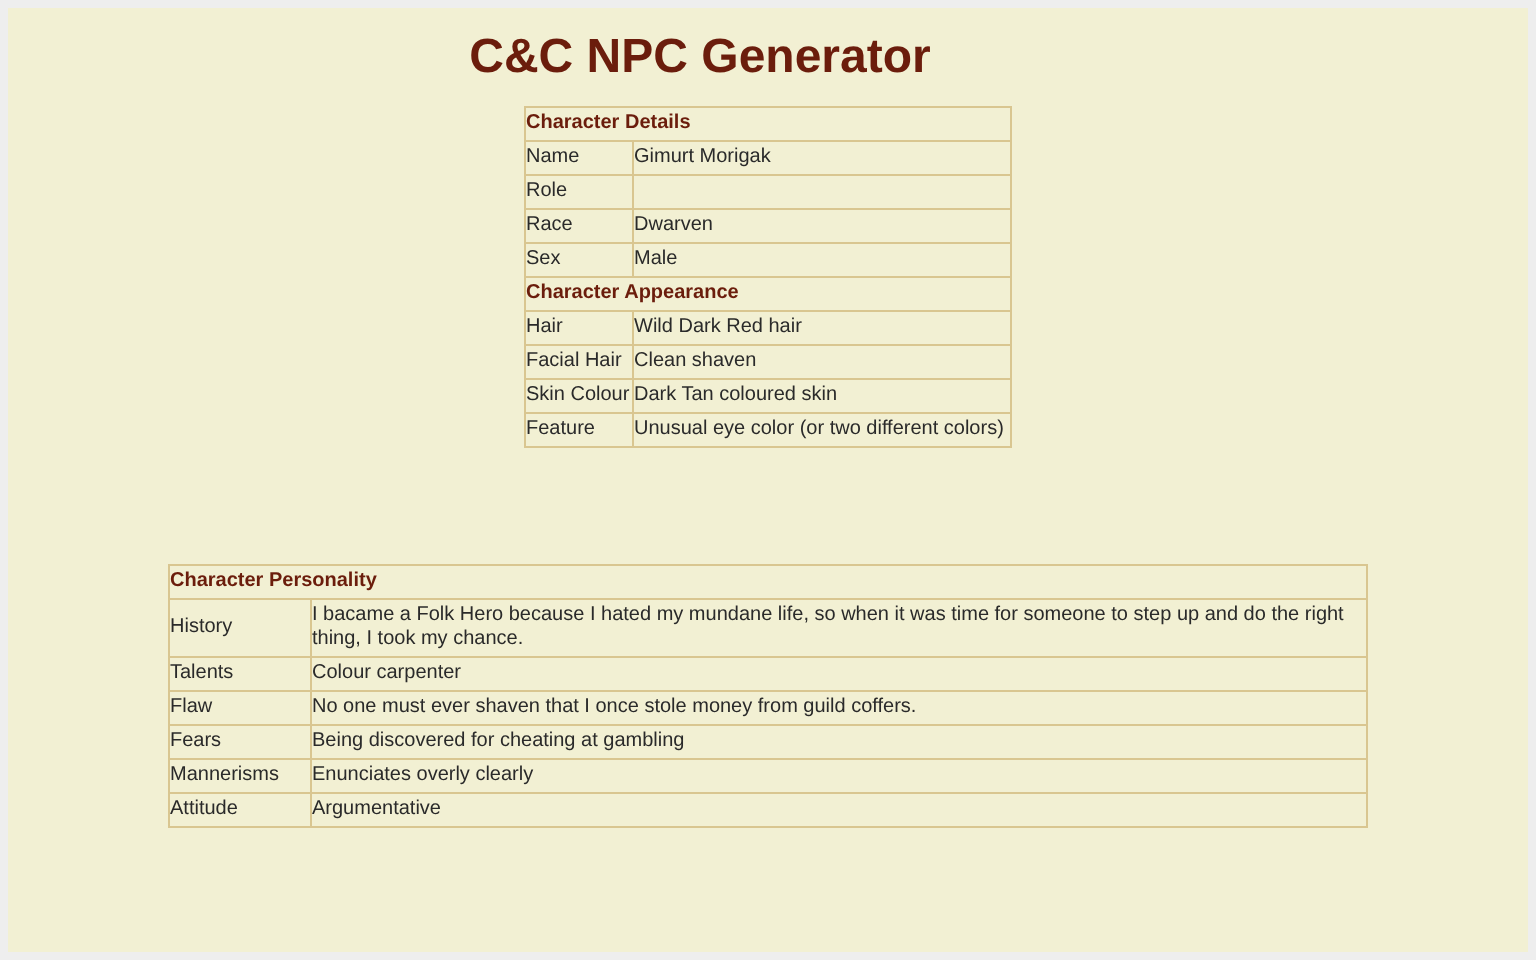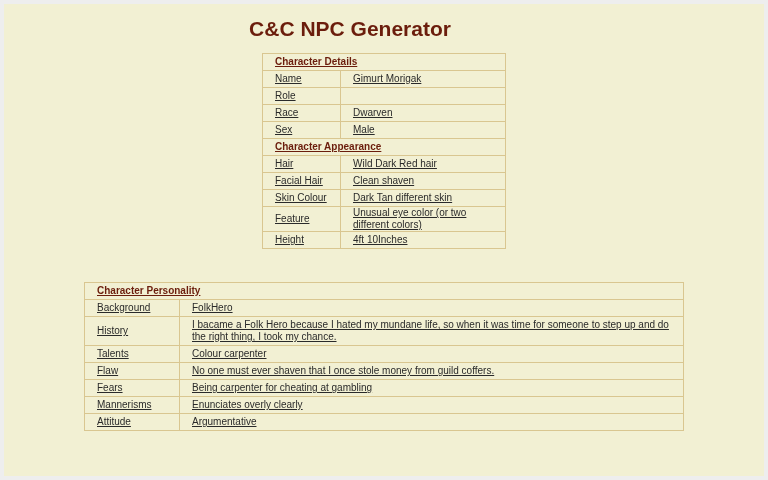--- a/index.html
+++ b/index.html
@@ -20,40 +20,39 @@
       overflow: hidden;
       font-family: "Liberation Sans", sans-serif;
       color: #222;
     }
     .title {
       position: absolute;
       left: 0;
       top: 13px;
       width: 692px;
       text-align: center;
-      font-size: 21px;
+      font-size: 24px;
       font-weight: bold;
       color: #6b1d0c;
       margin: 0;
       line-height: 24px;
     }
     table {
       position: absolute;
       border-collapse: collapse;
       font-size: 10px;
       border: 1px solid #d2bd83;
     }
     td {
       border: 1px solid #d9c690;
-      padding: 0 12px;
+      padding: 0 0;
       height: 16px;
       line-height: 12px;
       vertical-align: middle;
       color: #2a2a2a;
-      text-decoration: underline;
     }
     td.section {
       font-weight: bold;
       color: #6b1d0c;
     }
     #details-table {
       left: 258px;
       top: 49px;
       width: 244px;
     }
@@ -99,57 +98,49 @@
     <tr>
       <td class="label">Hair</td>
       <td>Wild Dark Red hair</td>
     </tr>
     <tr>
       <td class="label">Facial Hair</td>
       <td>Clean shaven</td>
     </tr>
     <tr>
       <td class="label">Skin Colour</td>
-      <td>Dark Tan different skin</td>
+      <td>Dark Tan coloured skin</td>
     </tr>
     <tr>
       <td class="label">Feature</td>
       <td>Unusual eye color (or two different colors)</td>
-    </tr>
-    <tr>
-      <td class="label">Height</td>
-      <td>4ft 10Inches</td>
     </tr>
   </tbody>
     </table>
 
   <table id="personality-table">
     <tbody>
         <tr>
       <td colspan="2" class="section">Character Personality</td>
-    </tr>
-    <tr>
-      <td class="label">Background</td>
-      <td>FolkHero</td>
     </tr>
     <tr>
       <td class="label tall">History</td>
       <td class="tall">I bacame a Folk Hero because I hated my mundane life, so when it was time for someone to step up and do the right thing, I took my chance.</td>
     </tr>
     <tr>
       <td class="label">Talents</td>
       <td>Colour carpenter</td>
     </tr>
     <tr>
       <td class="label">Flaw</td>
       <td>No one must ever shaven that I once stole money from guild coffers.</td>
     </tr>
     <tr>
       <td class="label">Fears</td>
-      <td>Being carpenter for cheating at gambling</td>
+      <td>Being discovered for cheating at gambling</td>
     </tr>
     <tr>
       <td class="label">Mannerisms</td>
       <td>Enunciates overly clearly</td>
     </tr>
     <tr>
       <td class="label">Attitude</td>
       <td>Argumentative</td>
     </tr>
   </tbody>

